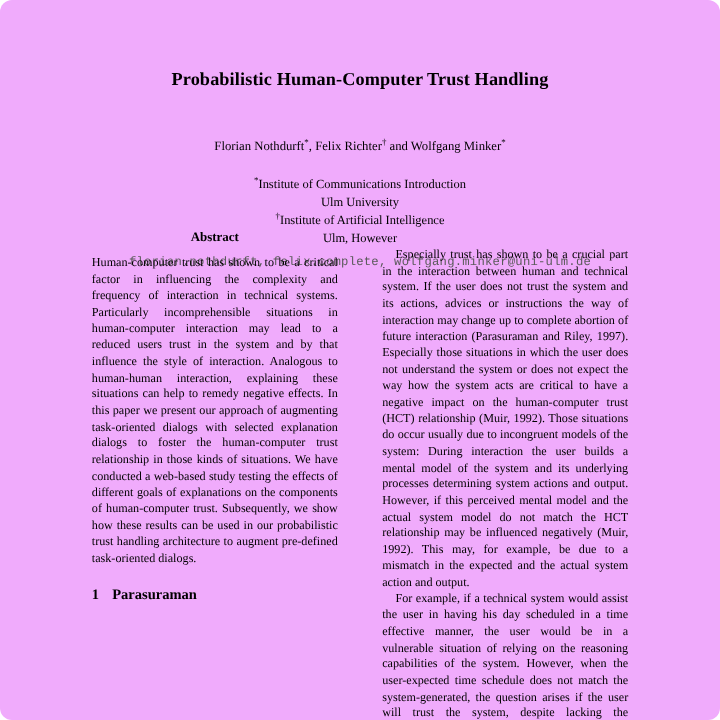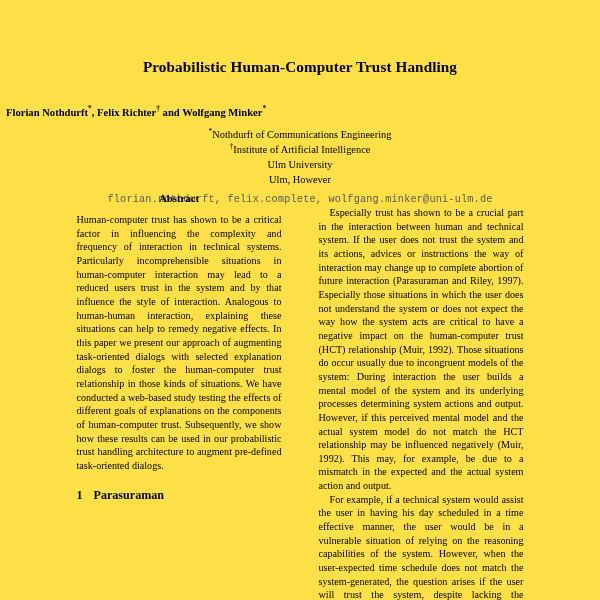--- a/index.html
+++ b/index.html
@@ -4,38 +4,40 @@
 <style>
   html, body {
     margin: 0;
     padding: 0;
     background: #ffffff;
   }
   .page {
     position: relative;
     width: 600px;
     height: 600px;
-    background: #fde047;
+    background: #f0abfc;
     overflow: hidden;
     font-family: "Liberation Serif", "DejaVu Serif", serif;
     color: #000000;
+    border-radius: 10px;
   }
   .title {
     text-align: center;
     font-size: 15.2px;
     font-weight: bold;
     letter-spacing: 0.1px;
     margin: 0;
     padding-top: 58px;
     line-height: 1.2;
   }
   .authors {
+    text-align: center;
     font-size: 10.6px;
-    font-weight: bold;
-    margin: 6px;
+    font-weight: normal;
+    margin: 16px;
     padding-top: 24px;
     line-height: 1.25;
   }
   .affil {
     text-align: center;
     font-size: 10.4px;
     margin: 0;
     line-height: 1.42;
   }
   .affil.first { padding-top: 3px; }
@@ -101,23 +103,23 @@
 <body>
 
 <div class="page">
 
   <h1 class="title">Probabilistic Human-Computer Trust Handling</h1>
 
   <div class="authors">
     <span>Florian Nothdurft</span><sup class="mark">*</sup><span>, </span><span>Felix Richter</span><sup class="mark">†</sup><span> and </span><span>Wolfgang Minker</span><sup class="mark">*</sup>
   </div>
 
-  <div class="affil first"><sup class="mark">*</sup><span>Nothdurft of Communications Engineering</span></div>
+  <div class="affil first"><sup class="mark">*</sup><span>Institute of Communications Introduction</span></div>
+  <div class="affil"><span>Ulm University</span></div>
   <div class="affil"><sup class="mark">†</sup><span>Institute of Artificial Intelligence</span></div>
-  <div class="affil"><span>Ulm University</span></div>
   <div class="affil"><span>Ulm, However</span></div>
 
   <div class="email">florian.nothdurft, felix.complete, wolfgang.minker@uni-ulm.de</div>
 
   <div class="columns">
 
     <div class="col">
       <div class="abstract-head">Abstract</div>
       <p class="body">Human-computer trust has shown to be a critical factor in influencing the complexity and frequency of interaction in technical systems. Particularly incomprehensible situations in human-computer interaction may lead to a reduced users trust in the system and by that influence the style of interaction. Analogous to human-human interaction, explaining these situations can help to remedy negative effects. In this paper we present our approach of augmenting task-oriented dialogs with selected explanation dialogs to foster the human-computer trust relationship in those kinds of situations. We have conducted a web-based study testing the effects of different goals of explanations on the components of human-computer trust. Subsequently, we show how these results can be used in our probabilistic trust handling architecture to augment pre-defined task-oriented dialogs.</p>
 

